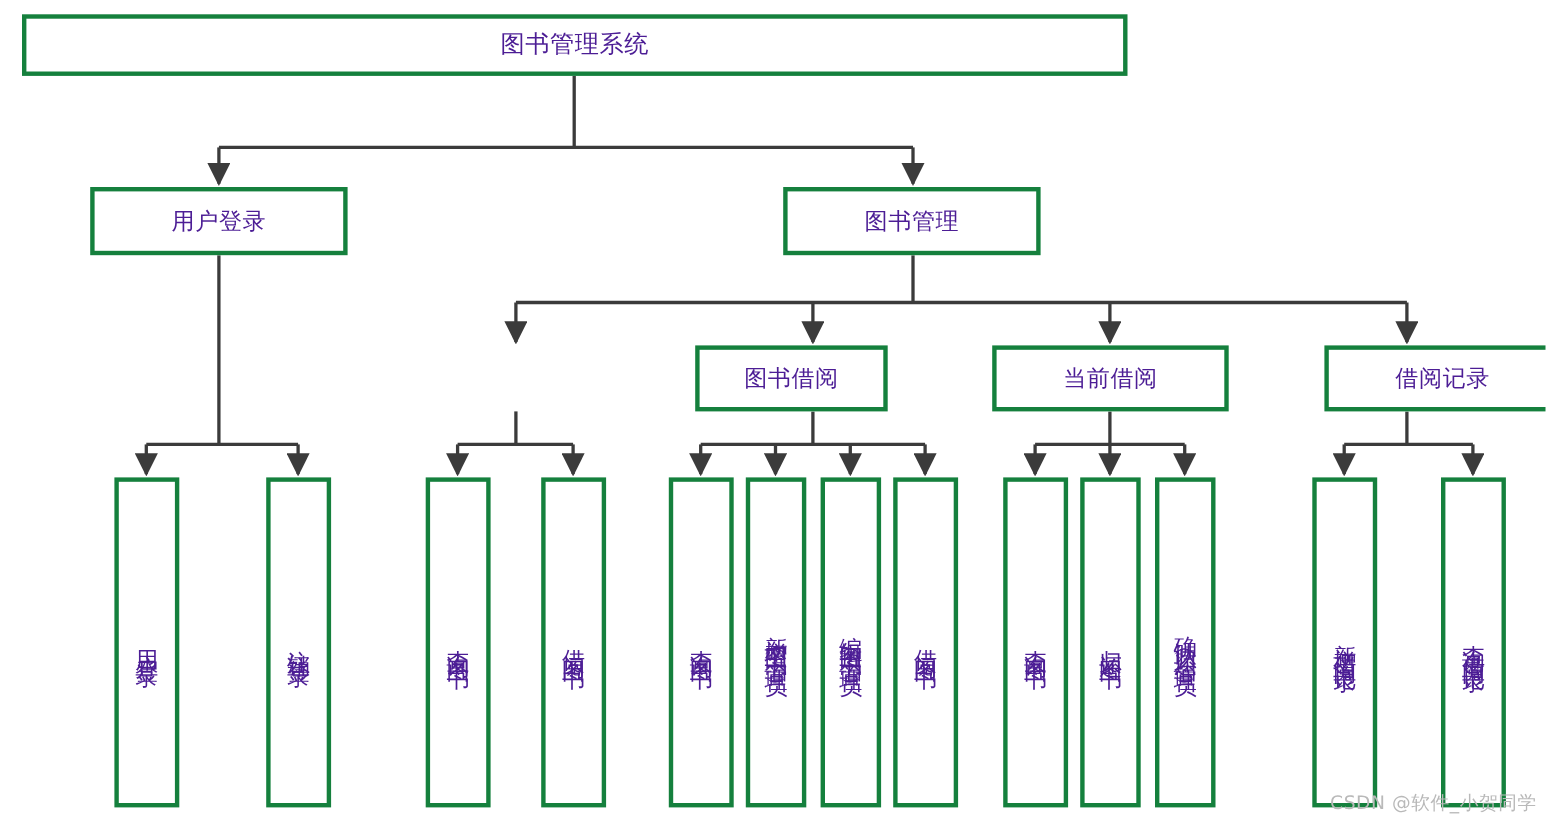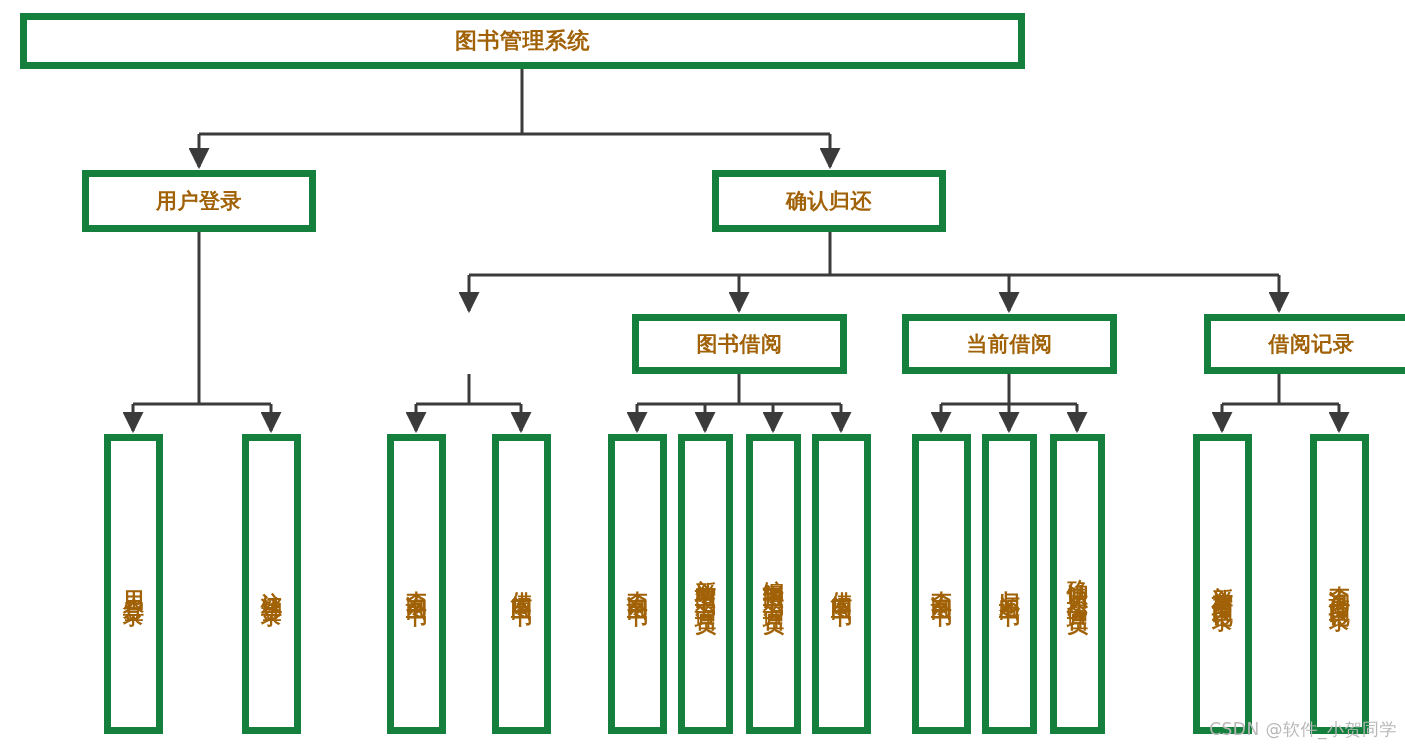--- a/index.html
+++ b/index.html
@@ -11,27 +11,26 @@
     overflow:hidden;
     position:relative;
   }
   #diagram-root{position:absolute;left:0;top:0;width:1405px;height:747px;}
   #edges{position:absolute;left:0;top:0;width:1405px;height:747px;}
 
   .node{
     position:absolute;
     box-sizing:border-box;
     background:#ffffff;
-    border:7px solid #15803d;
+    border:4px solid #15803d;
     display:flex;
     align-items:center;
     justify-content:center;
-    color:#a16207;
+    color:#4c1d95;
     z-index:2;
-    font-weight:bold;
   }
   .node .label{
     display:block;
     text-align:center;
     line-height:1.18;
     white-space:pre;
   }
   
   .node.horiz .label{
     font-size:21px;
@@ -126,24 +125,24 @@
   </svg>
 
   <div class="node horiz root" style="left:20px;top:13px;width:1005px;height:56px;">
     <span class="label">图书管理系统</span>
   </div>
 
   <div class="node horiz" style="left:82px;top:170px;width:234px;height:62px;">
     <span class="label">用户登录</span>
   </div>
   <div class="node horiz" style="left:712px;top:170px;width:234px;height:62px;">
-    <span class="label">确认归还</span>
+    <span class="label">图书管理</span>
   </div>
 
-  <div class="node horiz" style="left:632px;top:314px;width:215px;height:60px;">
+  <div class="node horiz" style="left:632px;top:314px;width:175px;height:60px;">
     <span class="label">图书借阅</span>
   </div>
   <div class="node horiz" style="left:902px;top:314px;width:215px;height:60px;">
     <span class="label">当前借阅</span>
   </div>
   <div class="node horiz" style="left:1172px;top:314px;width:215px;height:60px;margin-left:32px;">
     <span class="label">借阅记录</span>
   </div>
 
   <div class="node vert" style="left:104px;top:434px;width:59px;height:300px;">

